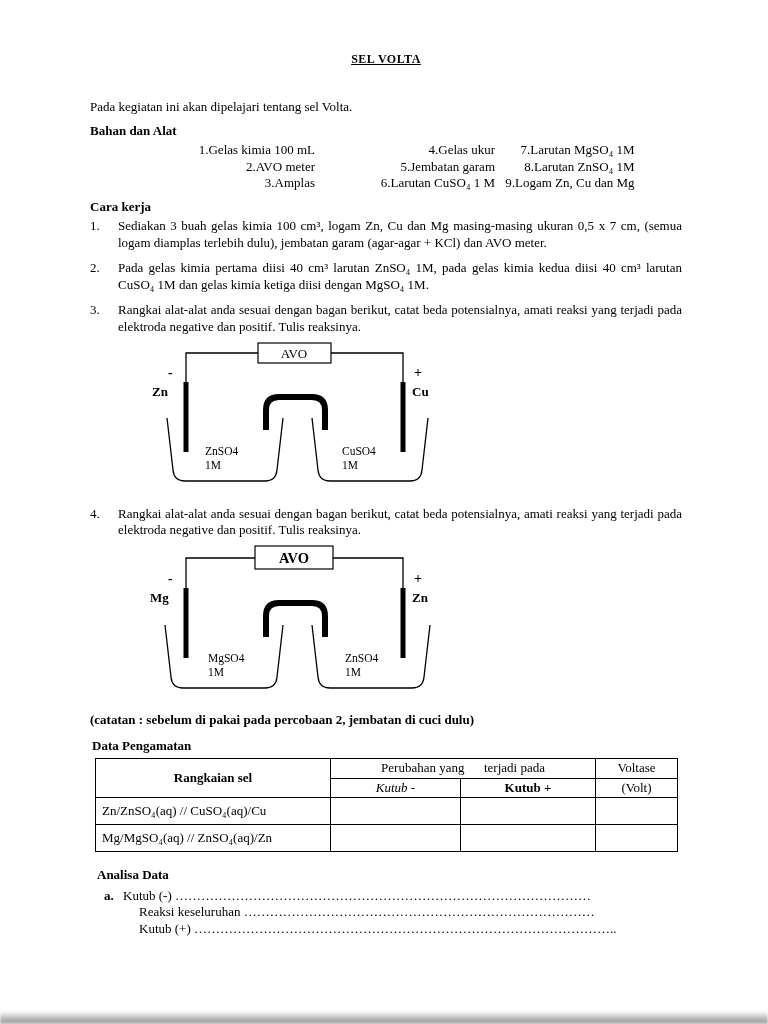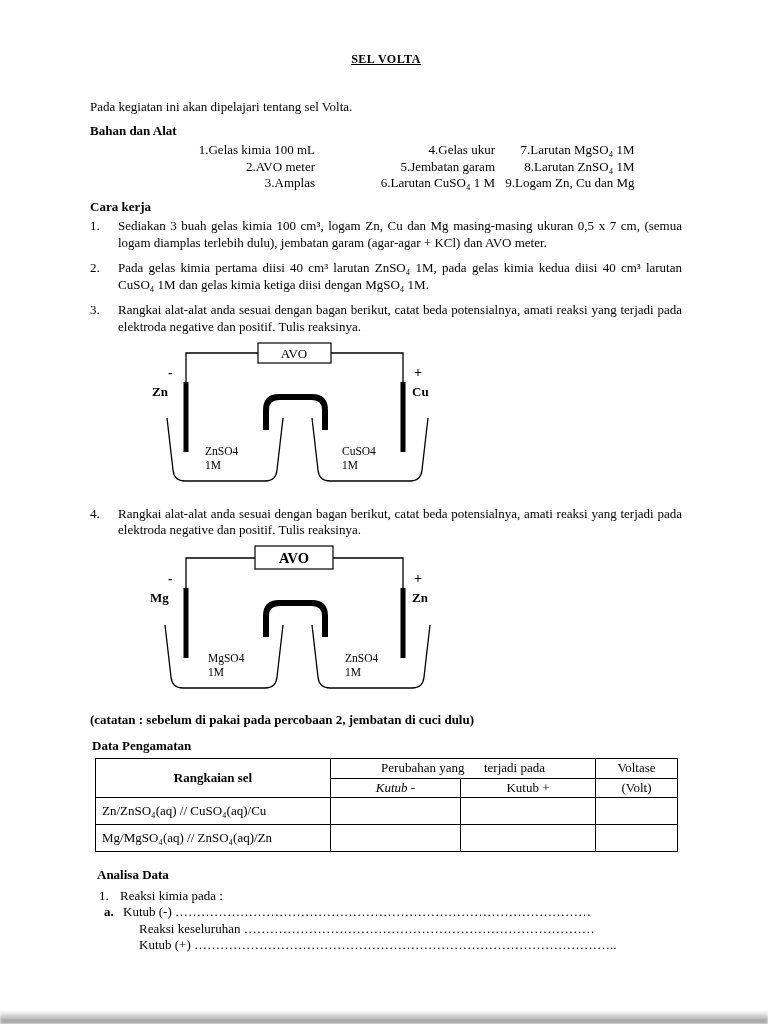--- a/index.html
+++ b/index.html
@@ -44,21 +44,21 @@
   .note-line { text-align: left; font-weight: bold; margin: 4px 0 9px 0; }
 
   .obs-heading { font-weight: bold; margin: 0 0 4px 2px; }
   .obs-table { border-collapse: collapse; margin-left: 5px; font-size: 13px; }
   .obs-table td { border: 1px solid #000; padding: 1px 6px; vertical-align: middle; }
   .obs-table .center { text-align: center; }
   .obs-table .bold { font-weight: bold; text-align: center; }
   .obs-table .pre { white-space: pre; }
   .col-rangkaian { width: 235px; }
   .col-kneg { width: 130px; font-style: italic; }
-  .col-kpos { width: 135px; }
+  .col-kpos { width: 135px; font-weight: bold; }
   .col-volt { width: 82px; }
   .obs-table .data-row td { height: 27px; }
 
   .analysis { margin-top: 15px; }
   .analysis-heading { font-weight: bold; margin-left: 7px; margin-bottom: 4px; }
   .analysis-item { margin-left: 9px; }
   .a-num { display: inline-block; width: 21px; }
   .analysis-sub { margin-left: 14px; white-space: nowrap; overflow: hidden; }
   .a-marker { display: inline-block; width: 19px; font-weight: bold; }
   .analysis-cont { margin-left: 49px; white-space: nowrap; overflow: hidden; }
@@ -190,23 +190,20 @@
         <td>Mg/MgSO₄(aq) // ZnSO₄(aq)/Zn</td>
         <td></td>
         <td></td>
         <td></td>
       </tr>
     </tbody>
       </table>
 
     <div class="analysis">
       <div class="analysis-heading">Analisa Data</div>
-      <div class="analysis-item">
-        <span class="a-num">1.</span><span>Reaksi kimia pada :</span>
-      </div>
       <div class="analysis-sub">
         <span class="a-marker">a.</span><span>Kutub (-) ……………………………………………………………………………………</span>
       </div>
       <div class="analysis-cont">Reaksi keseluruhan ………………………………………………………………………</div>
       <div class="analysis-cont">Kutub (+) ……………………………………………………………………………………..</div>
     </div>
 
   </div>
 
   <div class="bottom-shadow"></div>

